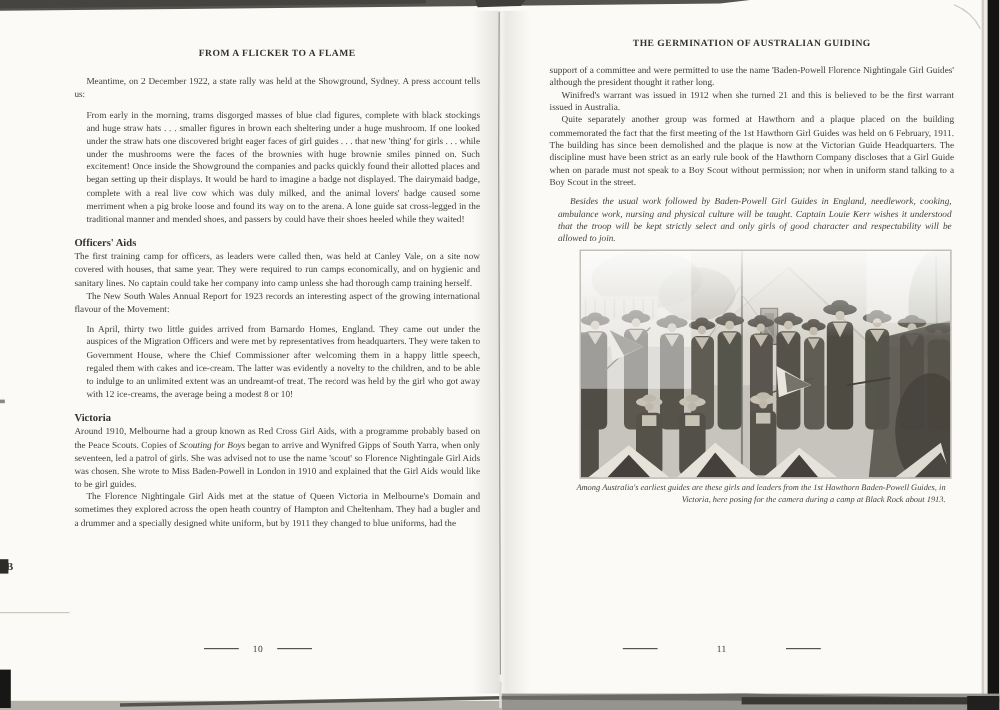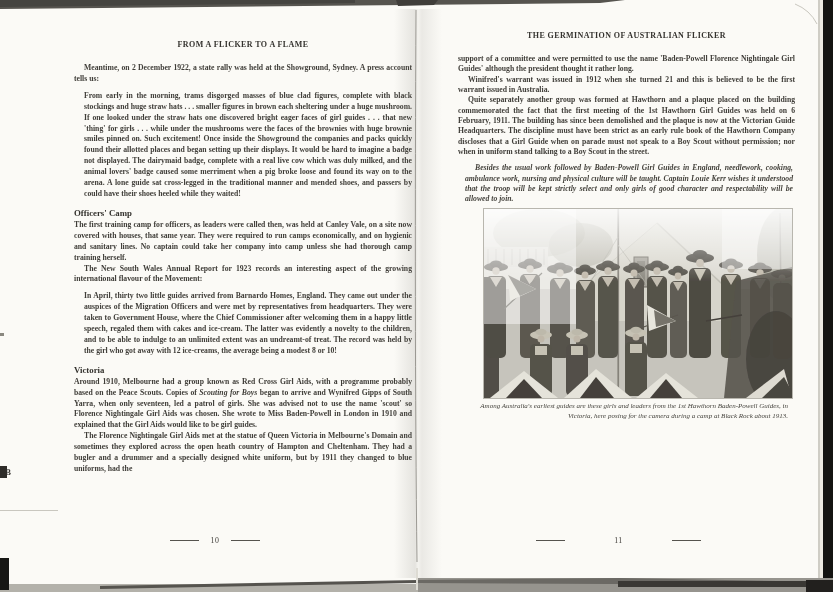--- a/index.html
+++ b/index.html
@@ -1,76 +1,76 @@
 <!DOCTYPE html>
 <html><head>
 <meta charset="utf-8">
 <style>
   html,body{margin:0;padding:0;}
   body{width:833px;height:592px;position:relative;overflow:hidden;
        background:#fbfaf6;font-family:"Liberation Serif","DejaVu Serif",serif;}
   .page-spread{position:absolute;inset:0;}
   
   .col{position:absolute;color:#3f3d38;}
-  .col-left{left:74px;top:40px;width:338px;}
+  .col-left{left:62px;top:40px;width:338px;}
   .col-right{left:458px;top:31px;width:337px;}
   .running-head{text-align:center;font-weight:bold;font-size:8px;letter-spacing:.4px;
                 color:#34322e;margin:0 0 14px 0;}
-  p{margin:0;font-size:7.7px;line-height:10.9px;text-align:justify;font-weight:bold;}
+  p{margin:0;font-size:7.7px;line-height:10.9px;text-align:justify;}
   .col-right p{line-height:10.35px;}
   .ind{text-indent:10px;}
   .blockquote{margin:6px 0 6px 10px;}
   .sec-head{font-size:8.8px;font-weight:bold;color:#34322e;margin:7px 0 1px 0;line-height:12px;}
   .it{font-style:italic;}
   .notice{font-style:italic;margin:6px 2px 0 7px;color:#44423c;}
   .notice p{line-height:10.2px;}
   
   .photo-wrap{margin:5px 0 0 26px;width:308px;height:189px;outline:1px solid #b8b6ae;
               background:#c8c6be;}
   .caption{font-style:italic;font-size:7px;line-height:9.6px;text-align:right;
            margin:4px 0 0 10px;width:320px;color:#45433d;}
   
   .pagenum{position:absolute;top:536px;display:flex;align-items:center;justify-content:center;}
   .pagenum .rule{width:29px;border-top:1px solid #55534e;height:0;}
   .pagenum .num{font-size:7.8px;color:#3b3935;margin:0 12px;letter-spacing:.5px;}
   .pn-left{left:105px;width:220px;}
-  .pn-right{left:506px;width:225px;gap:37px;}
+  .pn-right{left:489px;width:225px;gap:37px;}
   
   .gutter-shade{position:absolute;left:394px;top:9px;width:48px;height:569px;pointer-events:none;
     background:linear-gradient(90deg,rgba(110,108,100,0) 0%,rgba(110,108,100,.16) 44%,
       rgba(110,108,100,.05) 50%,rgba(110,108,100,.12) 58%,rgba(110,108,100,0) 100%);}
   .artifacts{position:absolute;inset:0;pointer-events:none;}
   .edge-frag{position:absolute;left:0px;top:448px;font-size:9px;font-weight:bold;
              color:#3b3936;letter-spacing:0;margin-top:19px;}
 </style>
 </head>
 <body>
 
 <div class="page-spread">
 
   <div class="col col-left">
     <div class="running-head">FROM A FLICKER TO A FLAME</div>
     <p class="ind">Meantime, on 2 December 1922, a state rally was held at the Showground, Sydney. A press account tells us:</p>
     <p class="blockquote">From early in the morning, trams disgorged masses of blue clad figures, complete with black stockings and huge straw hats . . . smaller figures in brown each sheltering under a huge mushroom. If one looked under the straw hats one discovered bright eager faces of girl guides . . . that new 'thing' for girls . . . while under the mushrooms were the faces of the brownies with huge brownie smiles pinned on. Such excitement! Once inside the Showground the companies and packs quickly found their allotted places and began setting up their displays. It would be hard to imagine a badge not displayed. The dairymaid badge, complete with a real live cow which was duly milked, and the animal lovers' badge caused some merriment when a pig broke loose and found its way on to the arena. A lone guide sat cross-legged in the traditional manner and mended shoes, and passers by could have their shoes heeled while they waited!</p>
-    <div class="sec-head">Officers' Camp</div>
+    <div class="sec-head">Officers' Aids</div>
     <p>The first training camp for officers, as leaders were called then, was held at Canley Vale, on a site now covered with houses, that same year. They were required to run camps economically, and on hygienic and sanitary lines. No captain could take her company into camp unless she had thorough camp training herself.</p>
     <p class="ind">The New South Wales Annual Report for 1923 records an interesting aspect of the growing international flavour of the Movement:</p>
     <p class="blockquote">In April, thirty two little guides arrived from Barnardo Homes, England. They came out under the auspices of the Migration Officers and were met by representatives from headquarters. They were taken to Government House, where the Chief Commissioner after welcoming them in a happy little speech, regaled them with cakes and ice-cream. The latter was evidently a novelty to the children, and to be able to indulge to an unlimited extent was an undreamt-of treat. The record was held by the girl who got away with 12 ice-creams, the average being a modest 8 or 10!</p>
     <div class="sec-head">Victoria</div>
     <p><span>Around 1910, Melbourne had a group known as Red Cross Girl Aids, with a programme probably based on the Peace Scouts. Copies of </span><span class="it">Scouting for Boys</span><span> began to arrive and Wynifred Gipps of South Yarra, when only seventeen, led a patrol of girls. She was advised not to use the name 'scout' so Florence Nightingale Girl Aids was chosen. She wrote to Miss Baden-Powell in London in 1910 and explained that the Girl Aids would like to be girl guides.</span></p>
     <p class="ind">The Florence Nightingale Girl Aids met at the statue of Queen Victoria in Melbourne's Domain and sometimes they explored across the open heath country of Hampton and Cheltenham. They had a bugler and a drummer and a specially designed white uniform, but by 1911 they changed to blue uniforms, had the</p>
   </div>
   <div class="pagenum pn-left">
     <span class="rule"></span>
     <span class="num">10</span>
     <span class="rule"></span>
   </div>
 
   <div class="col col-right">
-    <div class="running-head">THE GERMINATION OF AUSTRALIAN FLICKER</div>
+    <div class="running-head">THE GERMINATION OF AUSTRALIAN GUIDING</div>
     <p>support of a committee and were permitted to use the name 'Baden-Powell Florence Nightingale Girl Guides' although the president thought it rather long.</p>
     <p class="ind">Winifred's warrant was issued in 1912 when she turned 21 and this is believed to be the first warrant issued in Australia.</p>
     <p class="ind">Quite separately another group was formed at Hawthorn and a plaque placed on the building commemorated the fact that the first meeting of the 1st Hawthorn Girl Guides was held on 6 February, 1911. The building has since been demolished and the plaque is now at the Victorian Guide Headquarters. The discipline must have been strict as an early rule book of the Hawthorn Company discloses that a Girl Guide when on parade must not speak to a Boy Scout without permission; nor when in uniform stand talking to a Boy Scout in the street.</p>
     <div class="notice">
       <p class="ind">Besides the usual work followed by Baden-Powell Girl Guides in England, needlework, cooking, ambulance work, nursing and physical culture will be taught. Captain Louie Kerr wishes it understood that the troop will be kept strictly select and only girls of good character and respectability will be allowed to join.</p>
     </div>
 
     <div class="photo-wrap">
       <svg width="308" height="189" viewBox="0 0 308 189">
         <defs>

